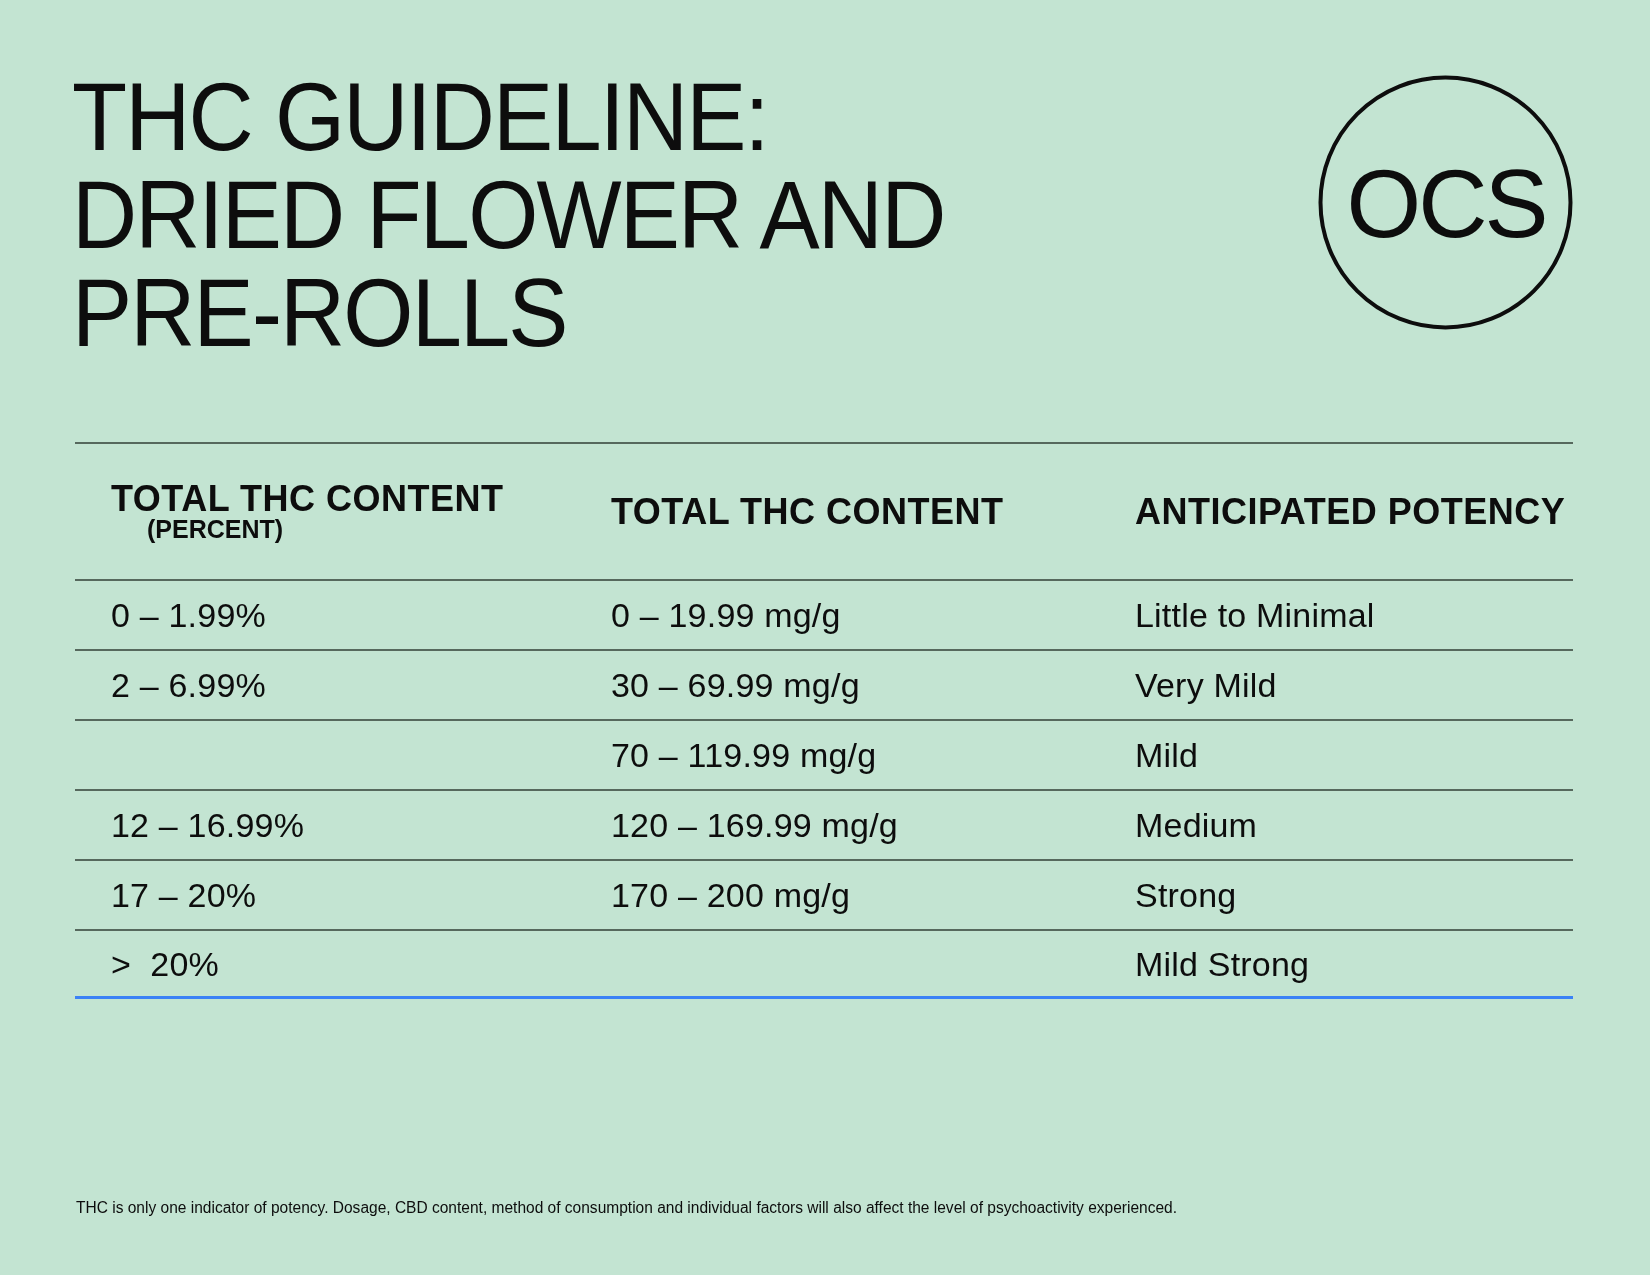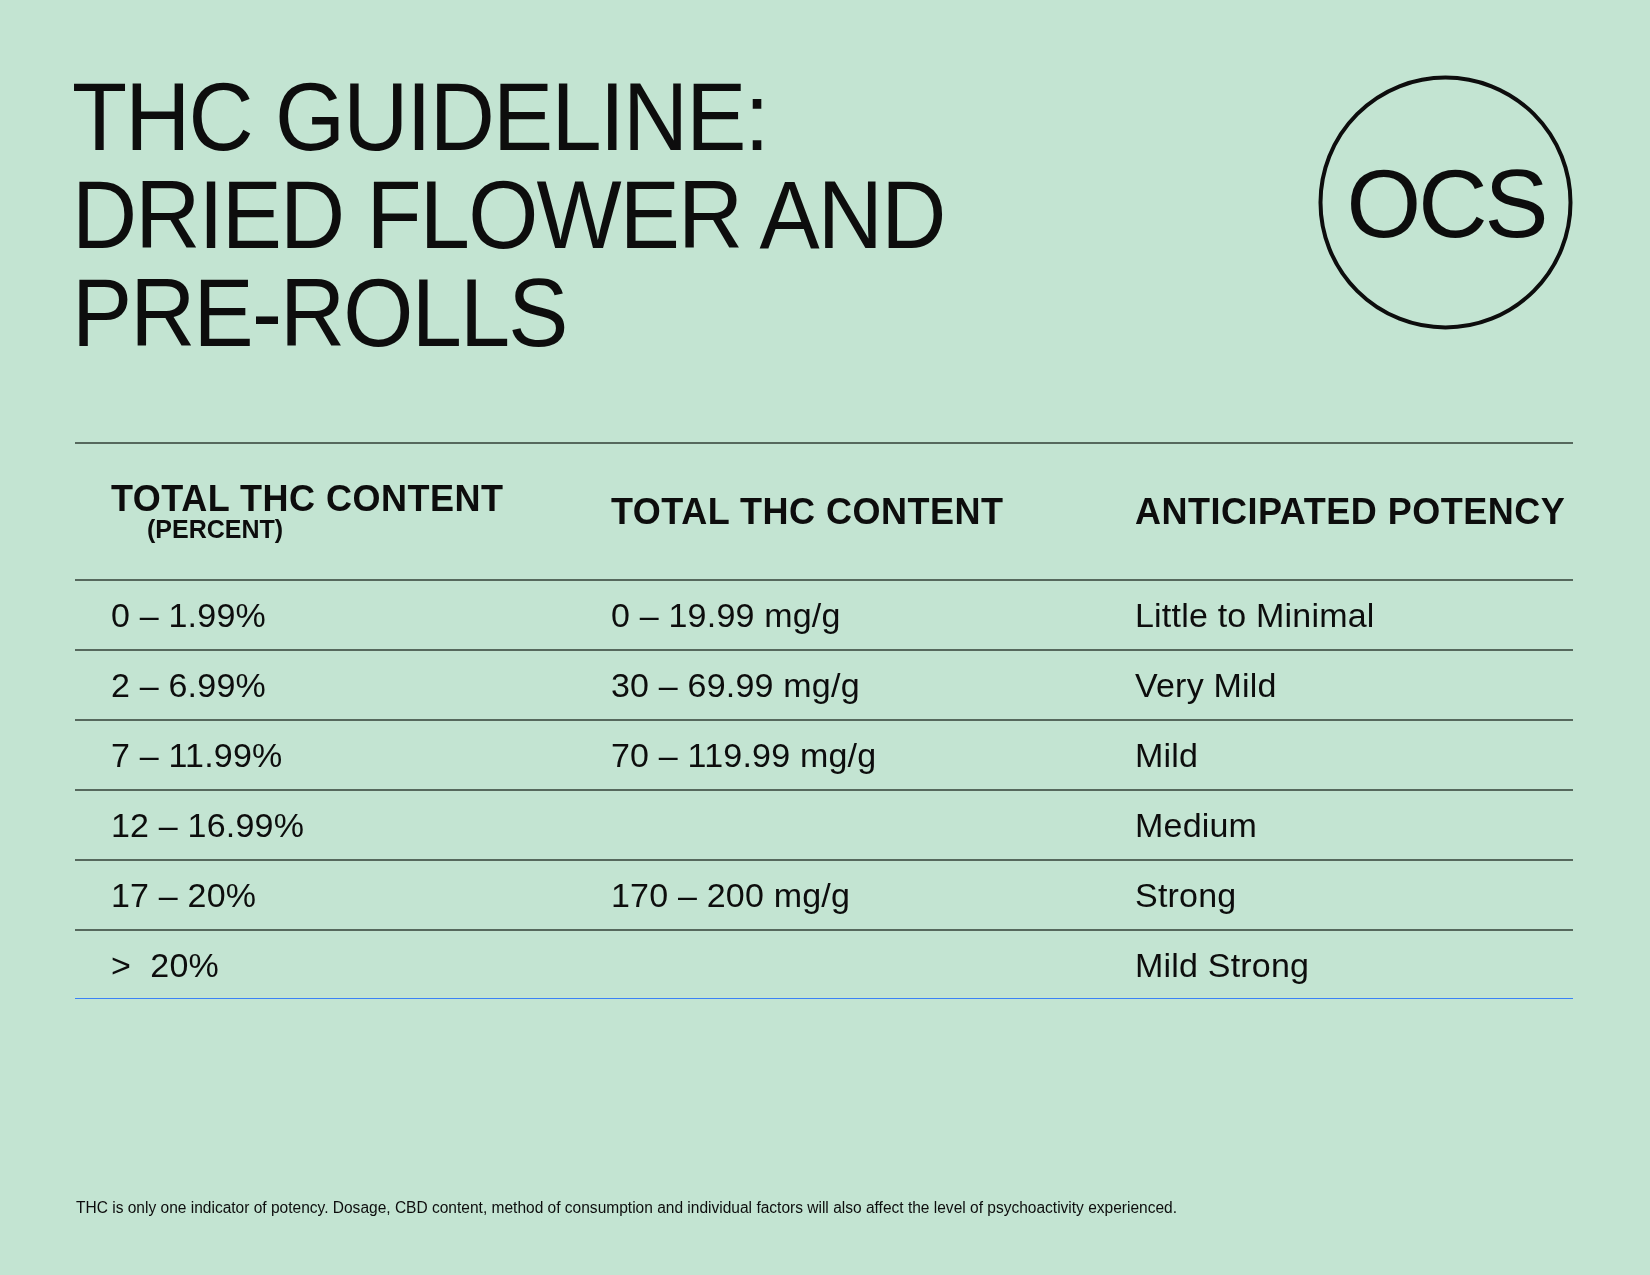--- a/index.html
+++ b/index.html
@@ -28,21 +28,21 @@
       width: 255px; height: 255px;
     }
     .table {
       position: absolute; left: 75px; top: 442px; width: 1498px;
     }
     .row {
       position: relative;
       border-top: 2px solid #56685d;
       box-sizing: border-box;
     }
-    .row.last { border-bottom: 1px solid #3b82f6; }
+    .row.last { border-bottom: 3px solid #3b82f6; }
     .header-row { height: 137px; }
     .data-row { height: 70px; }
     .cell {
       position: absolute; top: 0; height: 100%;
       display: flex; flex-direction: column; justify-content: center;
     }
     .c1 { left: 36px; }
     .c2 { left: 536px; }
     .c3 { left: 1060px; }
     .h-main {
@@ -115,33 +115,33 @@
         <span class="d-text">2 – 6.99%</span>
       </div>
     <div class="cell c2">
         <span class="d-text">30 – 69.99 mg/g</span>
       </div>
     <div class="cell c3">
         <span class="d-text">Very Mild</span>
       </div>
   </div>
   <div class="row data-row">
-    <div class="cell c1">
-        <span class="d-text">7 – 11.99%</span>
-      </div>
     <div class="cell c2">
         <span class="d-text">70 – 119.99 mg/g</span>
       </div>
     <div class="cell c3">
         <span class="d-text">Mild</span>
       </div>
   </div>
   <div class="row data-row">
     <div class="cell c1">
         <span class="d-text">12 – 16.99%</span>
+      </div>
+    <div class="cell c2">
+        <span class="d-text">120 – 169.99 mg/g</span>
       </div>
     <div class="cell c3">
         <span class="d-text">Medium</span>
       </div>
   </div>
   <div class="row data-row">
     <div class="cell c1">
         <span class="d-text">17 – 20%</span>
       </div>
     <div class="cell c2">

